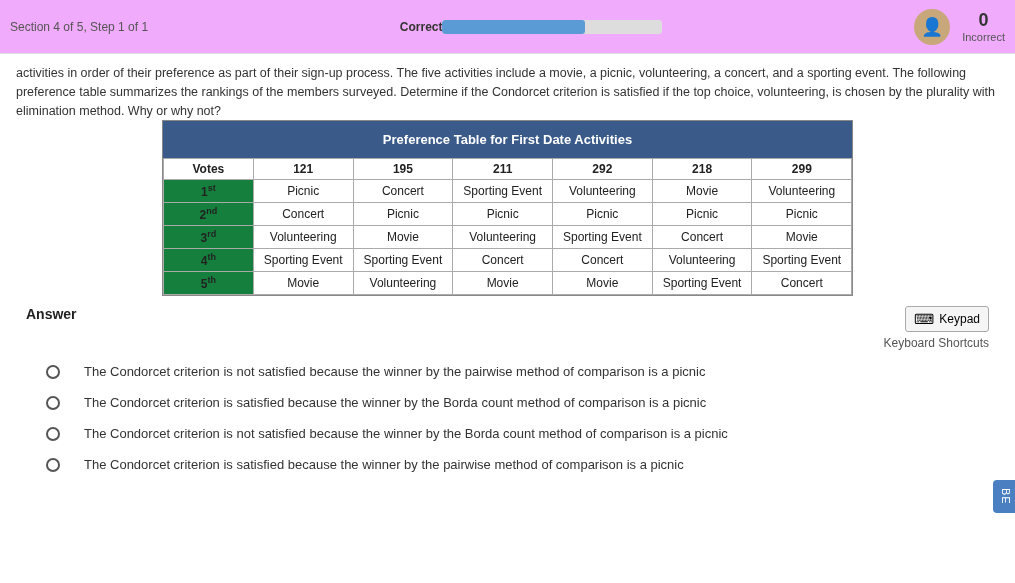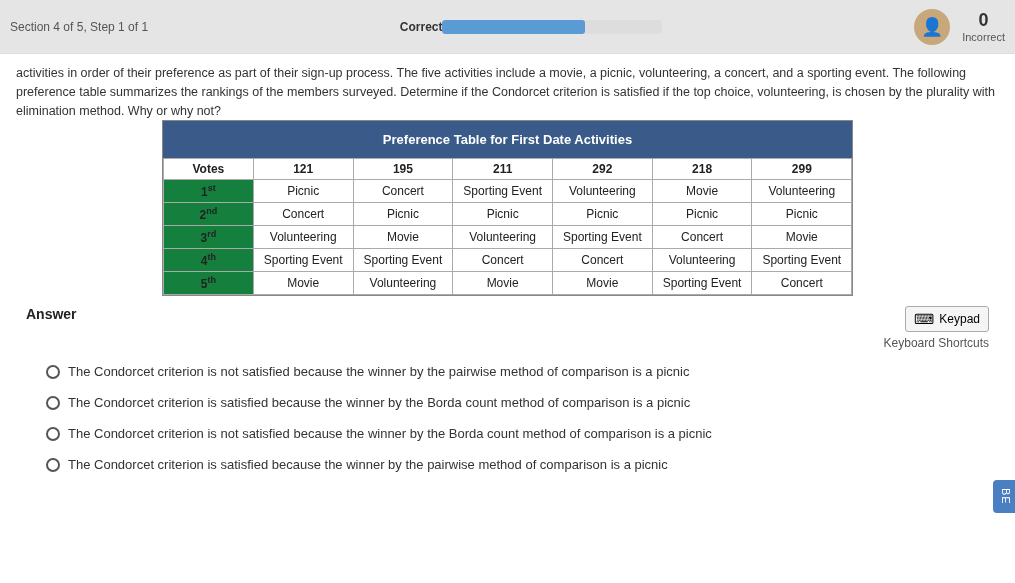--- a/index.html
+++ b/index.html
@@ -12,21 +12,21 @@
       overflow: hidden;
       position: relative;
     }
 
     
     .top-bar {
       display: flex;
       align-items: center;
       justify-content: space-between;
       padding: 4px 10px;
-      background: #e5e5e5;
+      background: #f0abfc;
       border-bottom: 1px solid #ddd;
       height: 54px;
     }
     .top-bar-left {
       font-size: 12px;
       color: #555;
     }
     .top-bar-center {
       display: flex;
       flex-direction: column;
@@ -183,21 +183,21 @@
     
     .options-list {
       display: flex;
       flex-direction: column;
       gap: 16px;
       padding-left: 20px;
     }
     .option-item {
       display: flex;
       align-items: flex-start;
-      gap: 8px;
+      gap: 24px;
       font-size: 13px;
       color: #333;
       cursor: pointer;
     }
     .radio-circle {
       width: 14px;
       height: 14px;
       border: 2px solid #555;
       border-radius: 50%;
       flex-shrink: 0;

